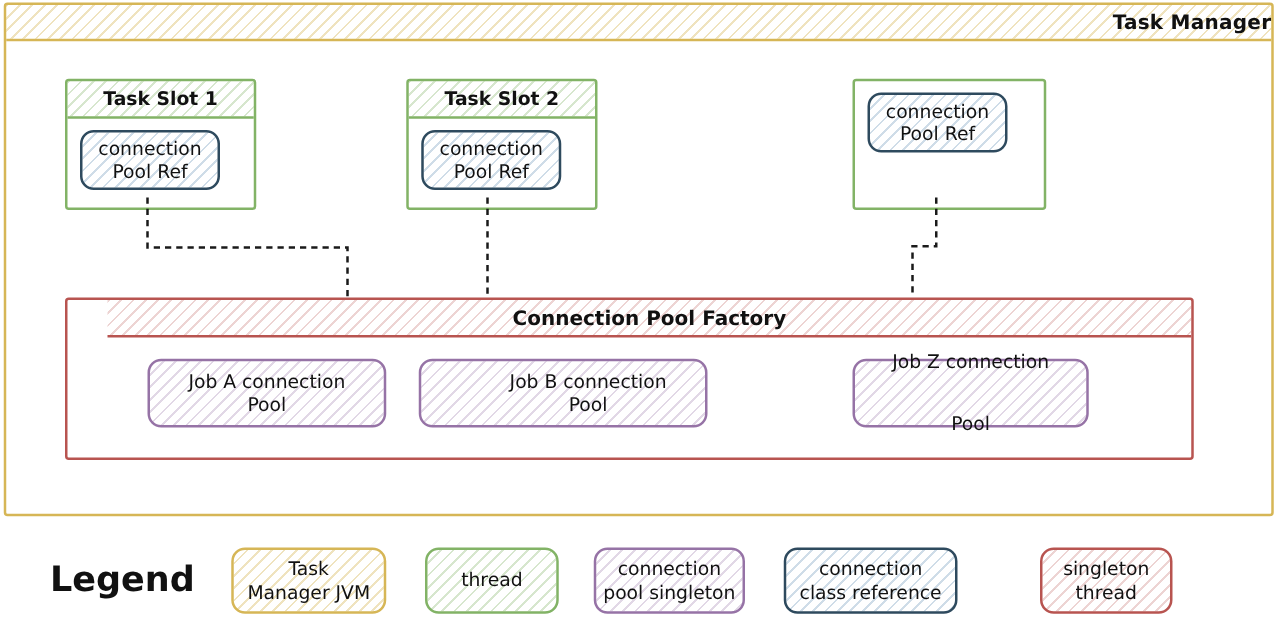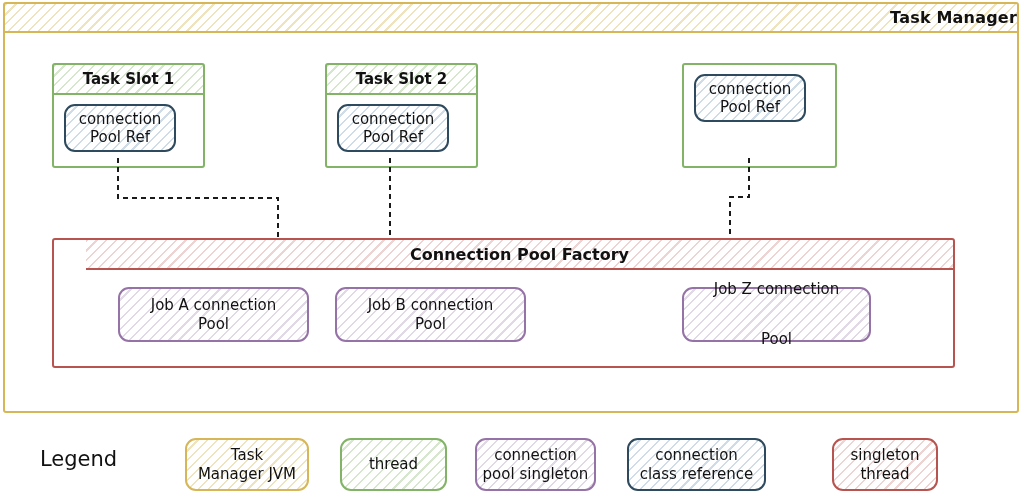--- a/index.html
+++ b/index.html
@@ -59,21 +59,21 @@
     font-weight:bold; font-size:16px;
   }
   .job {
     position:absolute; top:47px; height:51px;
     border:2.5px solid #9673a6; border-radius:11px;
     display:flex; flex-direction:column; align-items:center; justify-content:center;
     font-size:15px; line-height:19px; text-align:center;
   }
 
   
-  .legend-label { position:absolute; left:40px; top:447px; font-size:21px; }
+  .legend-label { position:absolute; left:40px; top:447px; font-size:28px;font-weight:bold; }
   .legend-box {
     position:absolute; top:438px; height:49px;
     border:2.5px solid; border-radius:11px;
     display:flex; flex-direction:column; align-items:center; justify-content:center;
     font-size:15px; line-height:19px; text-align:center; background-color:#fff;
   }
   .c-gold   { border-color:#d6b656; }
   .c-green  { border-color:#82b366; }
   .c-purple { border-color:#9673a6; }
   .c-navy   { border-color:#2e4a5e; }
@@ -124,21 +124,21 @@
   </svg>
 
   <div class="factory">
     <div class="factory-header hatch-red">
       <span>Connection Pool Factory</span>
     </div>
     <div class="job hatch-purple" style="left:64px; width:187px;">
       <span>Job A connection</span>
       <span>Pool</span>
     </div>
-    <div class="job hatch-purple" style="left:281px; width:187px;">
+    <div class="job hatch-purple" style="left:281px; width:187px;padding-left:40px;">
       <span>Job B connection</span>
       <span>Pool</span>
     </div>
     <div class="job hatch-purple" style="left:628px; width:185px;gap:31px;">
       <span>Job Z connection</span>
       <span>Pool</span>
     </div>
   </div>
 
   <div class="legend-label">Legend</div>

